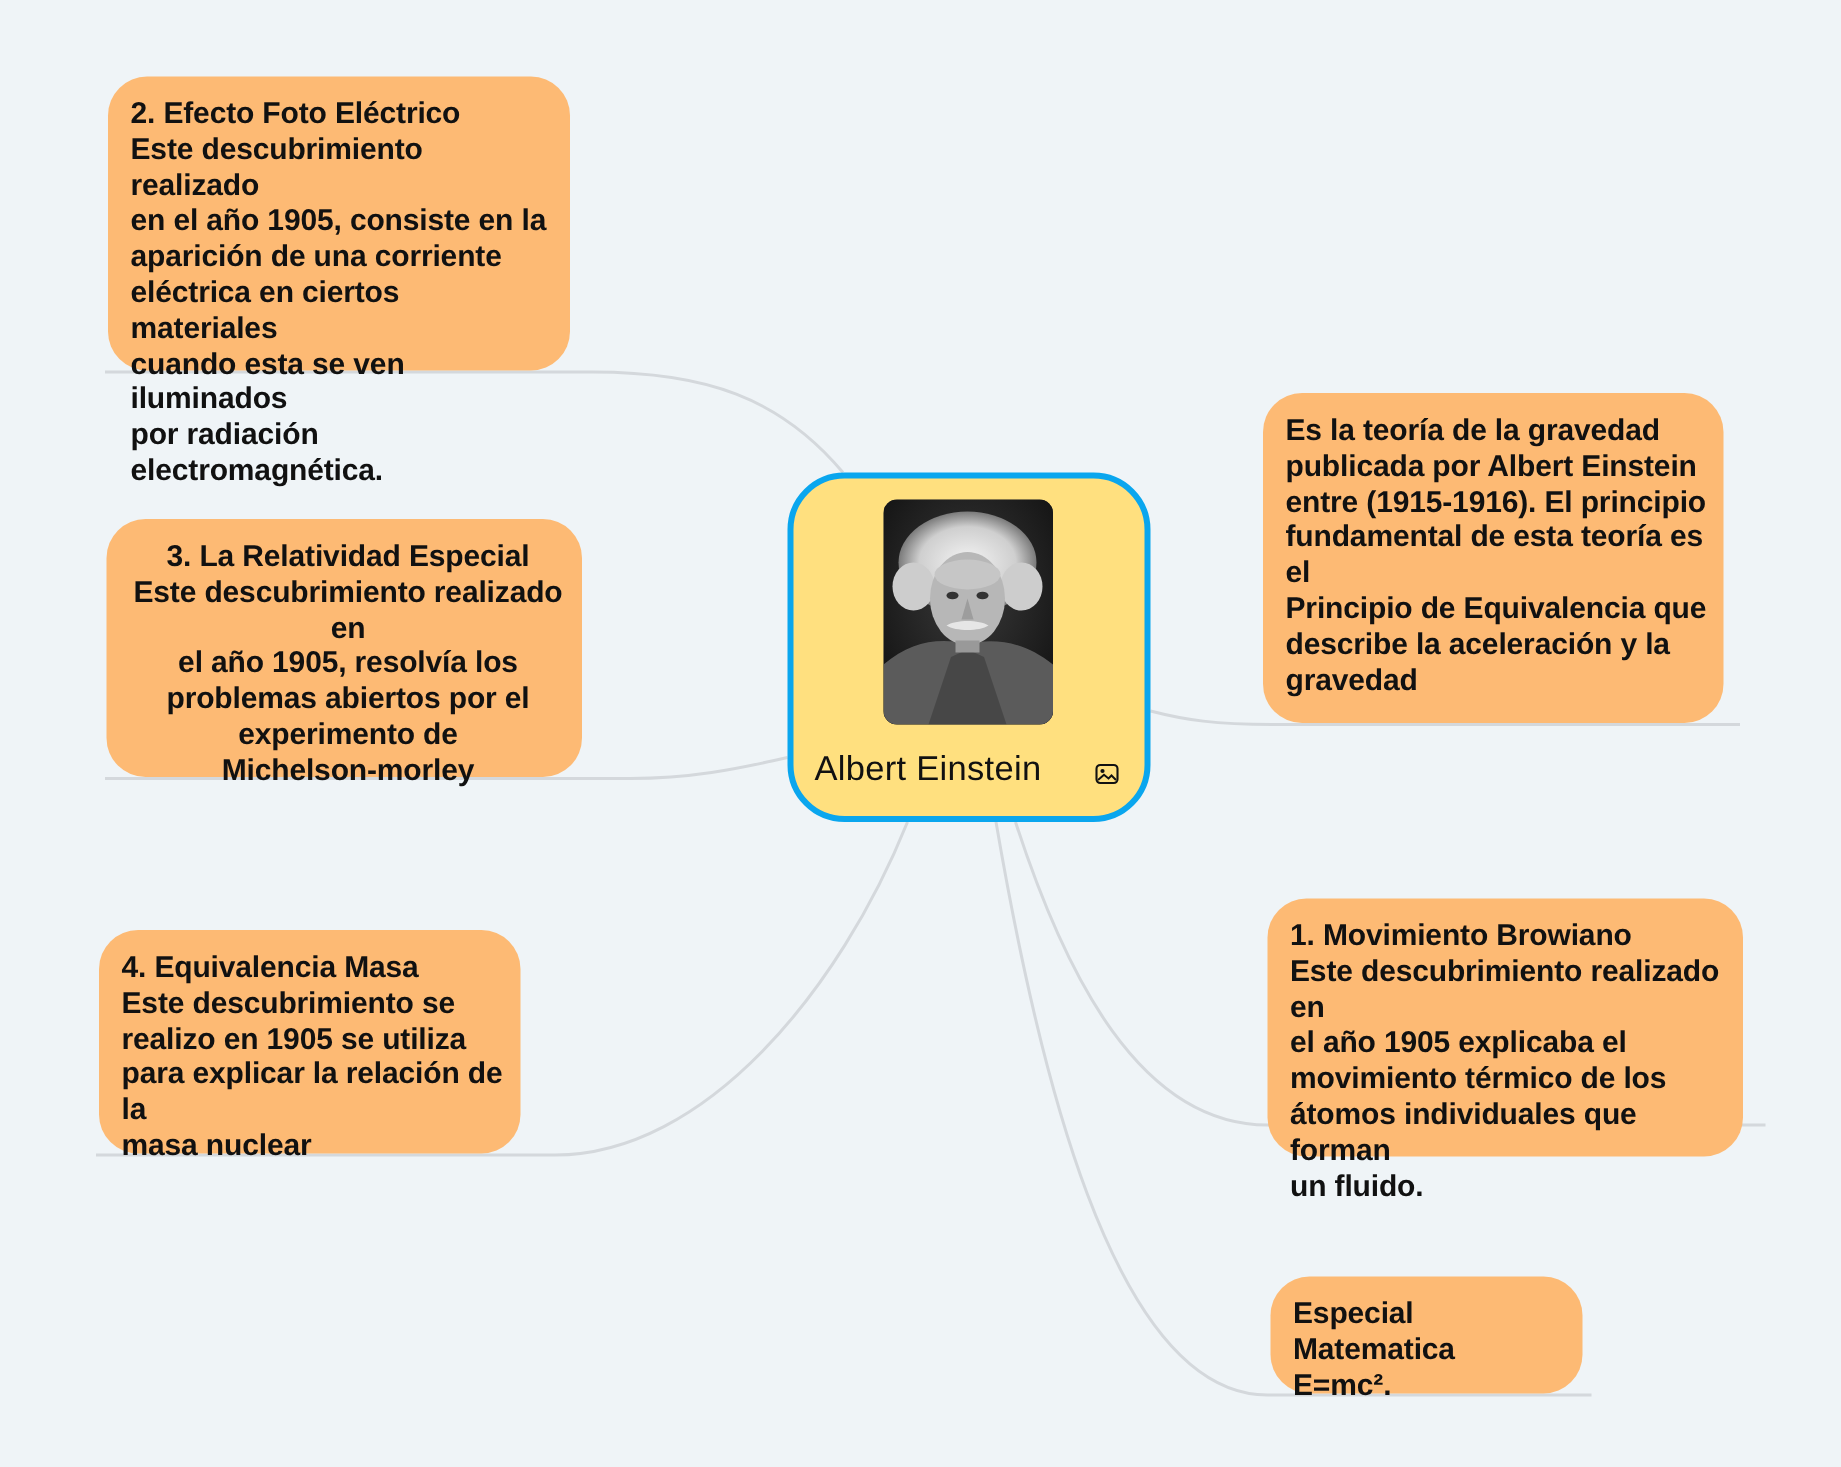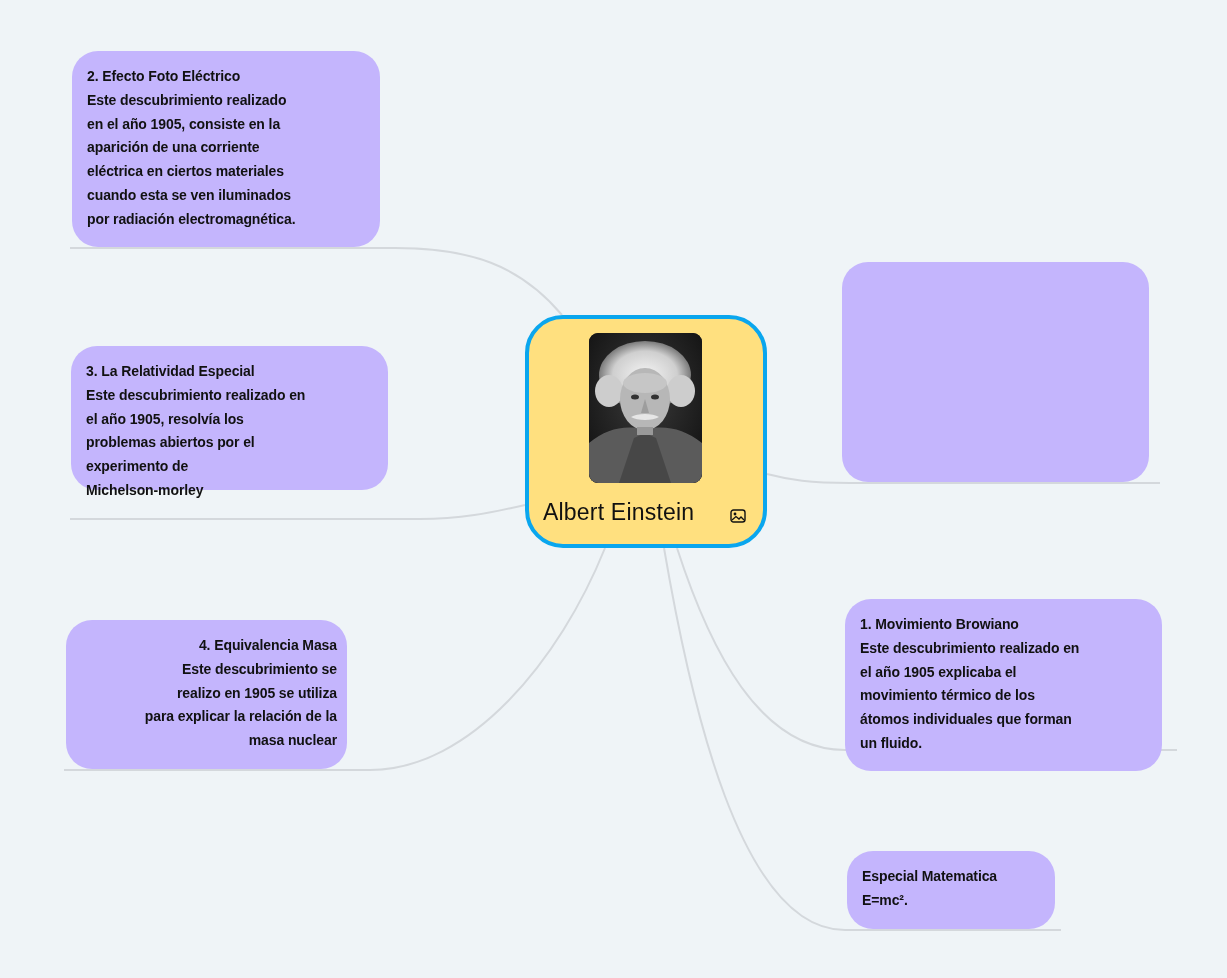--- a/index.html
+++ b/index.html
@@ -7,27 +7,27 @@
     width: 1227px; height: 978px;
     background: #eff4f7;
     position: relative;
     overflow: hidden;
     font-family: "Liberation Sans", "DejaVu Sans", sans-serif;
   }
   .connectors { position: absolute; left: 0; top: 0; width: 1227px; height: 978px; z-index: 0; }
   .connectors path { fill: none; stroke: #d4d8dc; stroke-width: 2; }
   .node {
     position: absolute;
-    background: #c4b5fd;
+    background: #fdba74;
     border-radius: 26px;
     box-sizing: border-box;
     z-index: 1;
     color: #111111;
     font-weight: bold;
-    font-size: 14px;
+    font-size: 20px;
     line-height: 23.8px;
     letter-spacing: -0.1px;
   }
   .node .title, .node .body { display: block; white-space: pre-line; }
   .root {
     position: absolute;
     left: 525px; top: 315px;
     width: 242px; height: 233px;
     background: #ffe07f;
     border: 4px solid #0aa6ee;
@@ -78,38 +78,45 @@
 <div class="node" style="left:72px; top:51px; width:308px; height:196px; padding:14px 14px 0 15px;">
   <span class="title">2. Efecto Foto Eléctrico</span>
   <span class="body">Este descubrimiento realizado
 en el año 1905, consiste en la
 aparición de una corriente
 eléctrica en ciertos materiales
 cuando esta se ven iluminados
 por radiación electromagnética.</span>
 </div>
 
-<div class="node" style="left:71px; top:346px; width:317px; height:144px; padding:14px 10px 0 15px;">
+<div class="node" style="left:71px; top:346px; width:317px; height:172px; padding:14px 10px 0 15px;text-align:center;">
   <span class="title">3. La Relatividad Especial</span>
   <span class="body">Este descubrimiento realizado en
 el año 1905, resolvía los
 problemas abiertos por el
 experimento de
 Michelson-morley</span>
 </div>
 
-<div class="node" style="left:66px; top:620px; width:281px; height:149px; padding:14px 10px 0 15px;text-align:right;">
+<div class="node" style="left:66px; top:620px; width:281px; height:149px; padding:14px 10px 0 15px;">
   <span class="title">4. Equivalencia Masa</span>
   <span class="body">Este descubrimiento se
 realizo en 1905 se utiliza
 para explicar la relación de la
 masa nuclear</span>
 </div>
 
 <div class="node" style="left:842px; top:262px; width:307px; height:220px; padding:14px 10px 0 15px;">
+  <span class="body">Es la teoría de la gravedad
+publicada por Albert Einstein
+entre (1915-1916). El principio
+fundamental de esta teoría es el
+Principio de Equivalencia que
+describe la aceleración y la
+gravedad</span>
 </div>
 
 <div class="node" style="left:845px; top:577px; width:317px; height:172px; padding:14px 10px 0 15px;margin-top:22px;">
   <span class="title">1. Movimiento Browiano</span>
   <span class="body">Este descubrimiento realizado en
 el año 1905 explicaba el
 movimiento térmico de los
 átomos individuales que forman
 un fluido.</span>
 </div>

